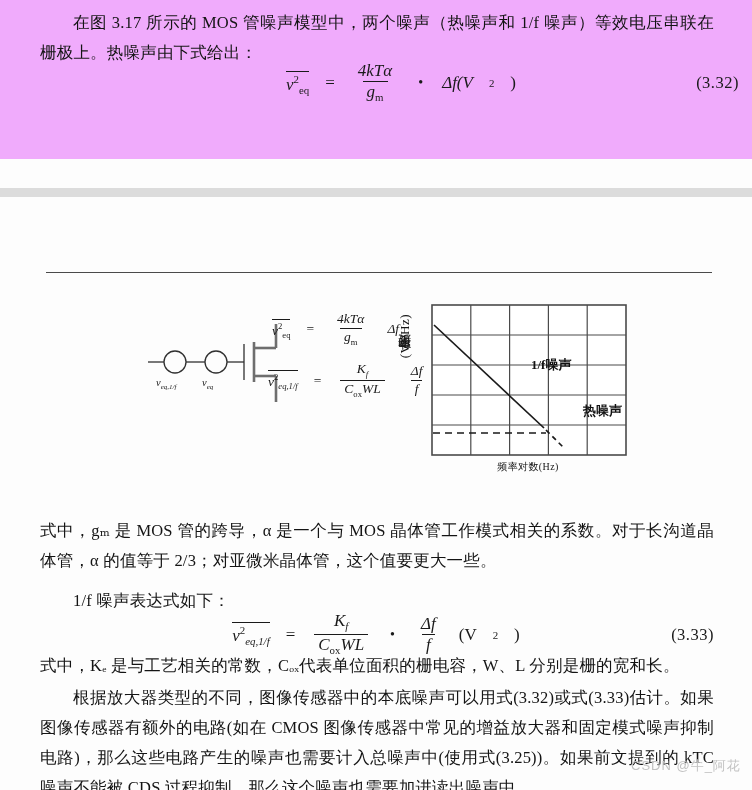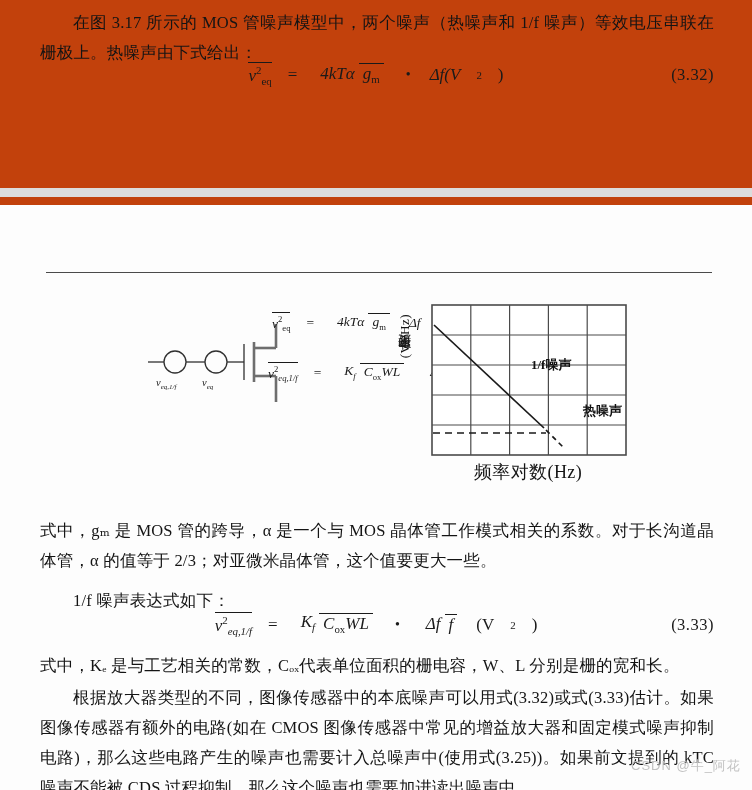--- a/index.html
+++ b/index.html
@@ -19,22 +19,23 @@
   .page-scan {
     position: absolute;
     inset: 0;
     background: #fdfdfd;
   }
 
   
   .top-block {
     position: absolute;
     left: 0; top: 0; right: 0;
-    height: 205px;
-    background: #c2410c;
+    height: 159px;
+    background: #f0abfc;
+    padding-left: 25px;
   }
   .para {
     font-size: 16.5px;
     line-height: 30px;
     letter-spacing: 0.2px;
     color: #141414;
     text-align: justify;
   }
   .para.indent { text-indent: 2em; }
 
@@ -61,21 +62,21 @@
   .math {
     font-family: "Liberation Serif", "DejaVu Serif", serif;
     font-size: 17px;
     display: inline-flex;
     align-items: center;
     gap: 16px;
   }
   .mi { font-style: italic; }
   .frac {
     display: inline-flex;
-    flex-direction: row;
+    flex-direction: column;
     align-items: center;
     vertical-align: middle;
     margin: 0 3px;
     line-height: 1.08;
   }
   .frac > .num { padding: 0 4px 1px 4px; }
   .frac > .den { padding: 1px 4px 0 4px; border-top: 1.3px solid #1a1a1a; }
   .ovl {
     display: inline-block;
     border-top: 1.3px solid #1a1a1a;
@@ -141,21 +142,21 @@
     font-size: 13px;
     letter-spacing: 0.5px;
     color: #141414;
     white-space: nowrap;
   }
   .xlab {
     position: absolute;
     left: 33px; top: 162px;
     width: 194px;
     text-align: center;
-    font-size: 18px;
+    font-size: 10px;
     letter-spacing: 0.4px;
     color: #141414;
   }
   .grid-box { position: absolute; left: 33px; top: 6px; }
   .curve-label {
     position: absolute;
     font-size: 13px;
     color: #111;
     font-weight: 600;
     white-space: nowrap;

